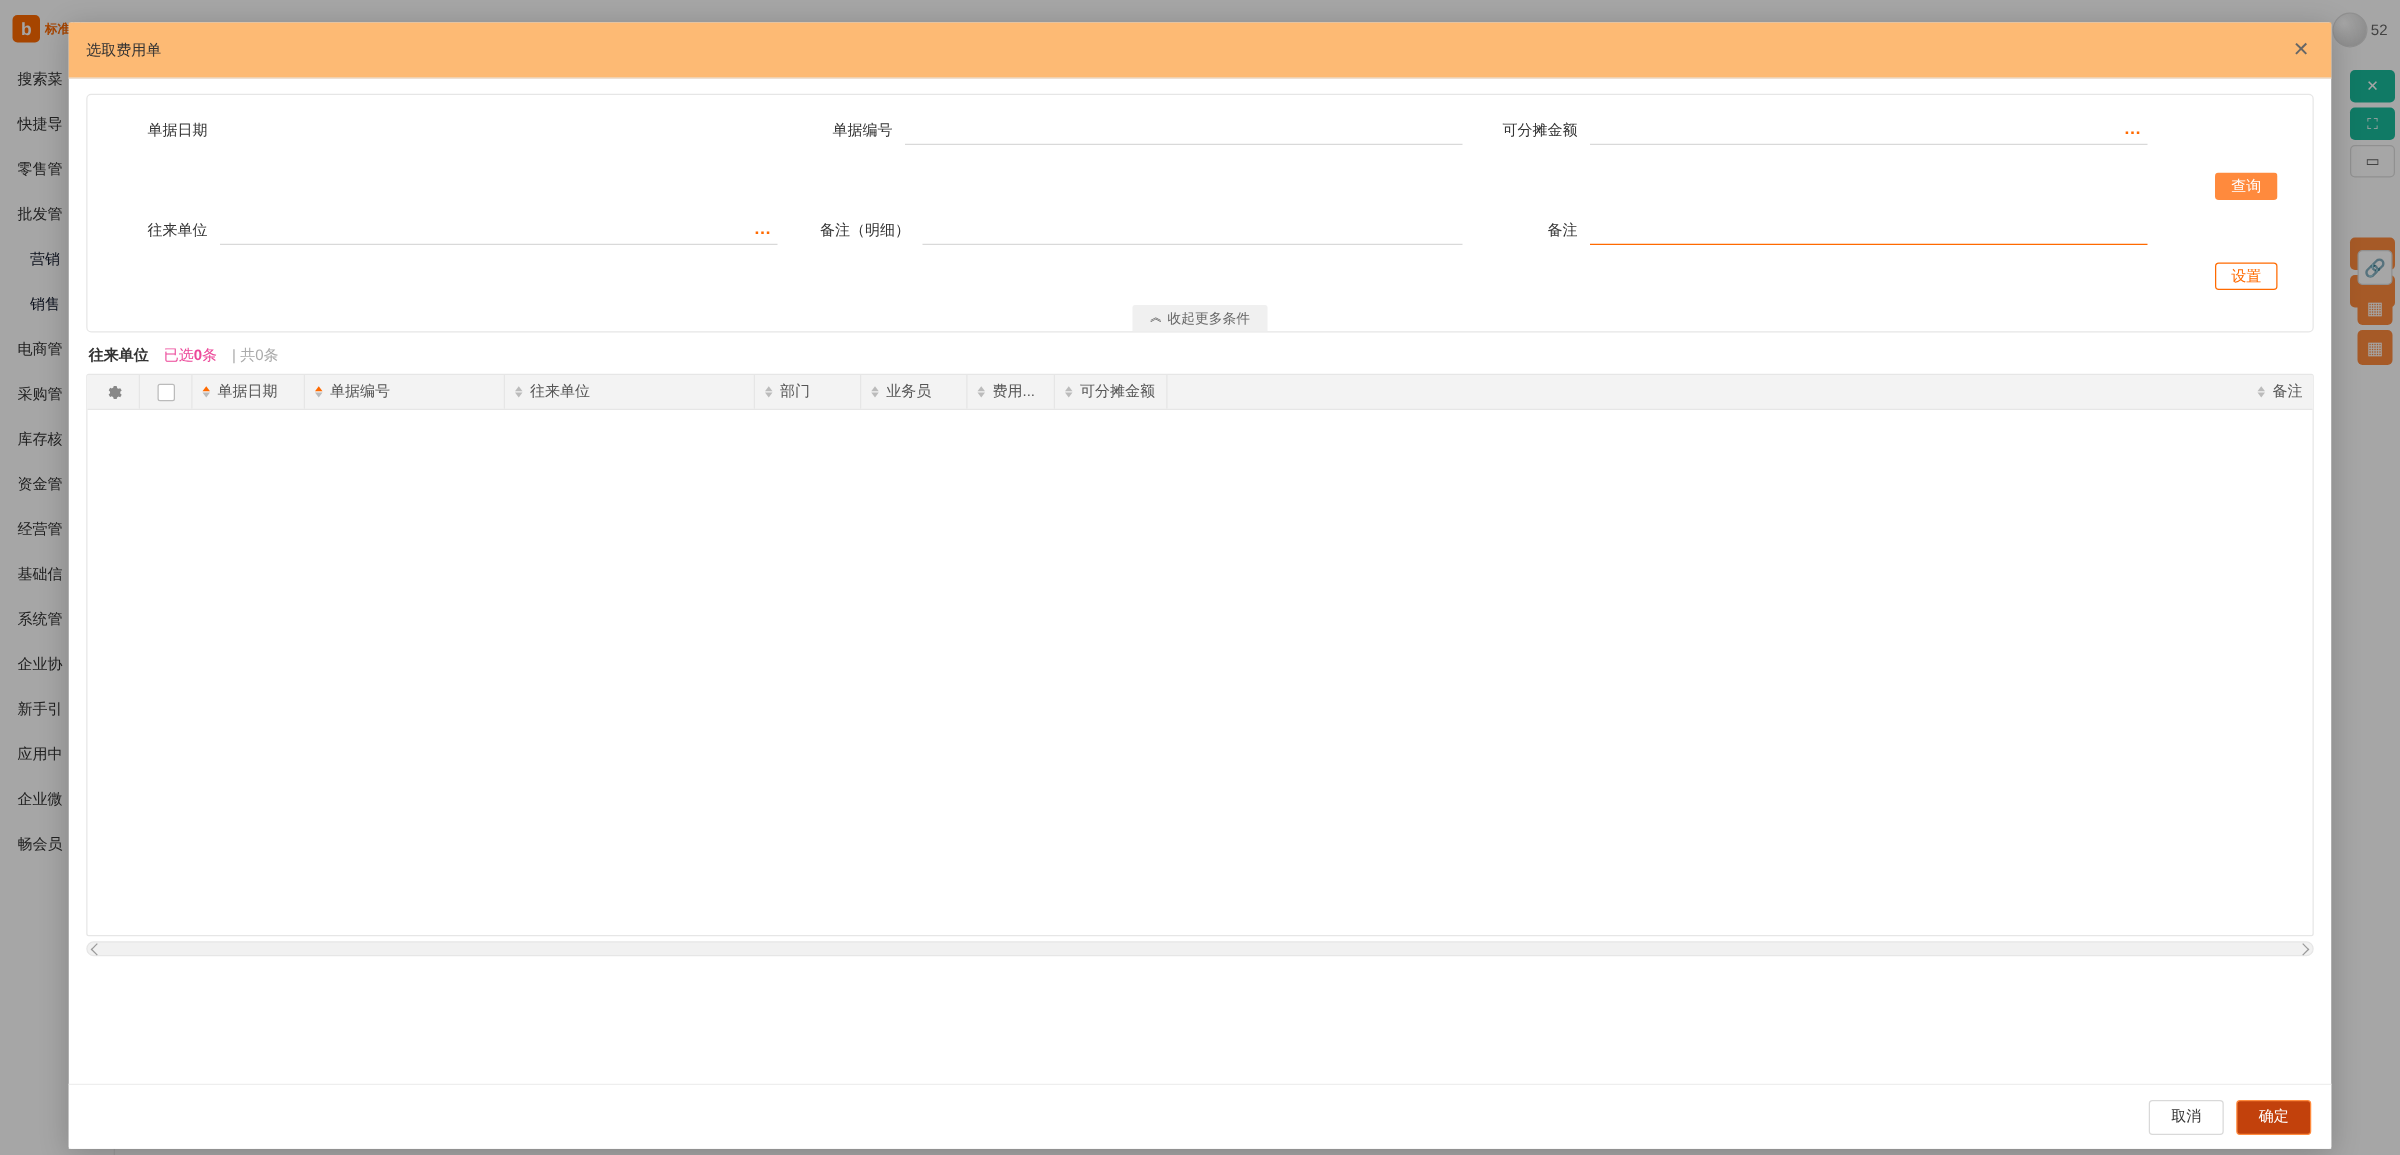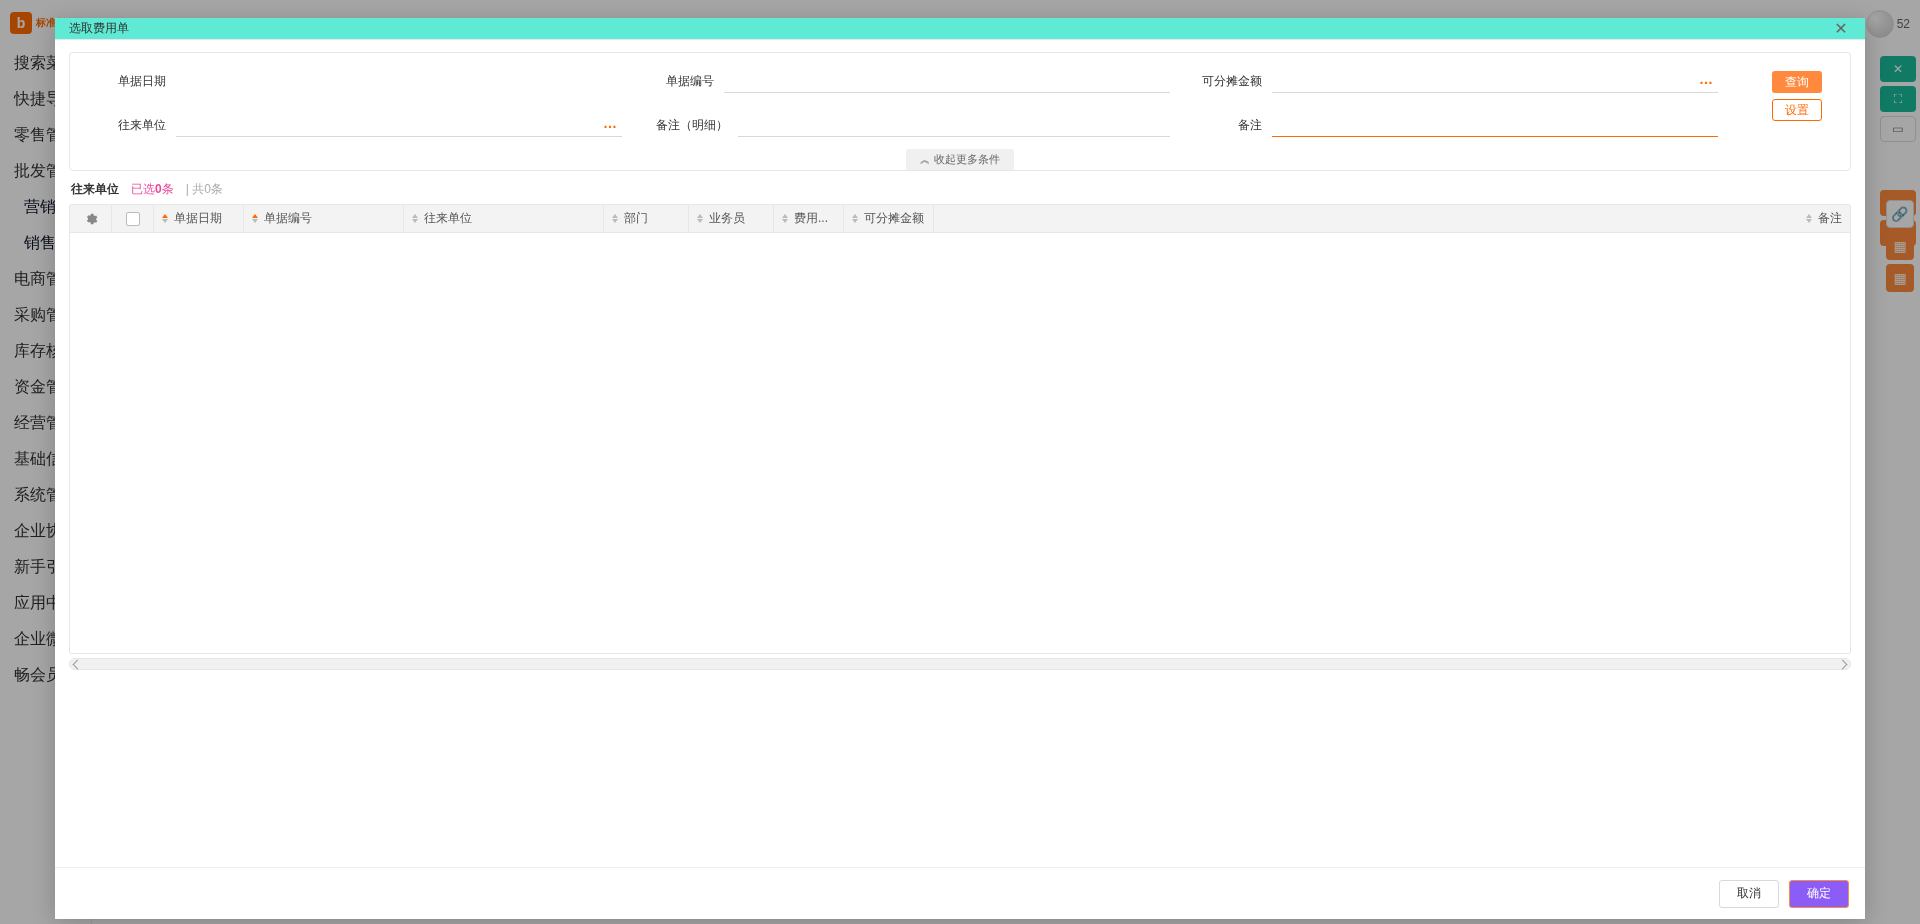--- a/index.html
+++ b/index.html
@@ -67,21 +67,21 @@
       width: 92px;
       background: #fff;
       border-right: 1px solid #eee;
     }
     .sidebar-item {
       height: 36px;
       display: flex;
       align-items: center;
       padding-left: 14px;
       color: #333;
-      font-size: 16px;
+      font-size: 12px;
       cursor: pointer;
     }
     .sidebar-sub {
       padding-left: 24px;
       color: #0f172a;
     }
 
     .bg-right-toolbar {
       position: absolute;
       right: 0; top: 46px;
@@ -113,22 +113,22 @@
       position: absolute;
       left: 55px; right: 55px;
       top: 18px; bottom: 5px;
       background: #fff;
       border-radius: 2px;
       display: flex;
       flex-direction: column;
       box-shadow: 0 4px 24px rgba(0,0,0,.2);
     }
     .modal-header {
-      height: 22px;
-      background: #5eead4;
+      height: 45px;
+      background: #fdba74;
       display: flex;
       align-items: center;
       justify-content: space-between;
       padding: 0 14px;
       border-bottom: 1px solid #e8e8e8;
     }
     .modal-title { font-size: 12px; color: #333; }
     .close-x {
       font-size: 16px;
       color: #666;
@@ -228,20 +228,21 @@
       min-width: 48px;
       height: 22px;
       padding: 0 12px;
       border-radius: 3px;
       font-size: 12px;
       cursor: pointer;
       display: inline-flex;
       align-items: center;
       justify-content: center;
       border: 1px solid transparent;
+      margin-top: 44px;
     }
     .btn-primary { background: #ff8a3d; color: #fff; }
     .btn-outline { background:#fff; color:#ff6a00; border-color:#ff6a00; }
 
     .collapse-bar {
       margin-top: 12px;
       display: flex;
       justify-content: center;
     }
     .collapse-btn {
@@ -355,21 +356,21 @@
       min-width: 60px;
       height: 28px;
       border-radius: 3px;
       font-size: 12px;
       cursor:pointer;
       display:inline-flex;align-items:center;justify-content:center;
       border:1px solid #d9d9d9;
       background:#fff;
       color:#333;
     }
-    .fbtn.primary { background:#8b5cf6; color:#fff; border-color:#ff8a3d; }
+    .fbtn.primary { background:#c2410c; color:#fff; border-color:#ff8a3d; }
 
     
     .right-side-icons {
       position:absolute; right:6px; top:200px;
       display:flex; flex-direction:column; gap:4px;
     }
     .side-ic {
       width:28px;height:28px;border-radius:4px;
       display:flex;align-items:center;justify-content:center;
       font-size:14px;

